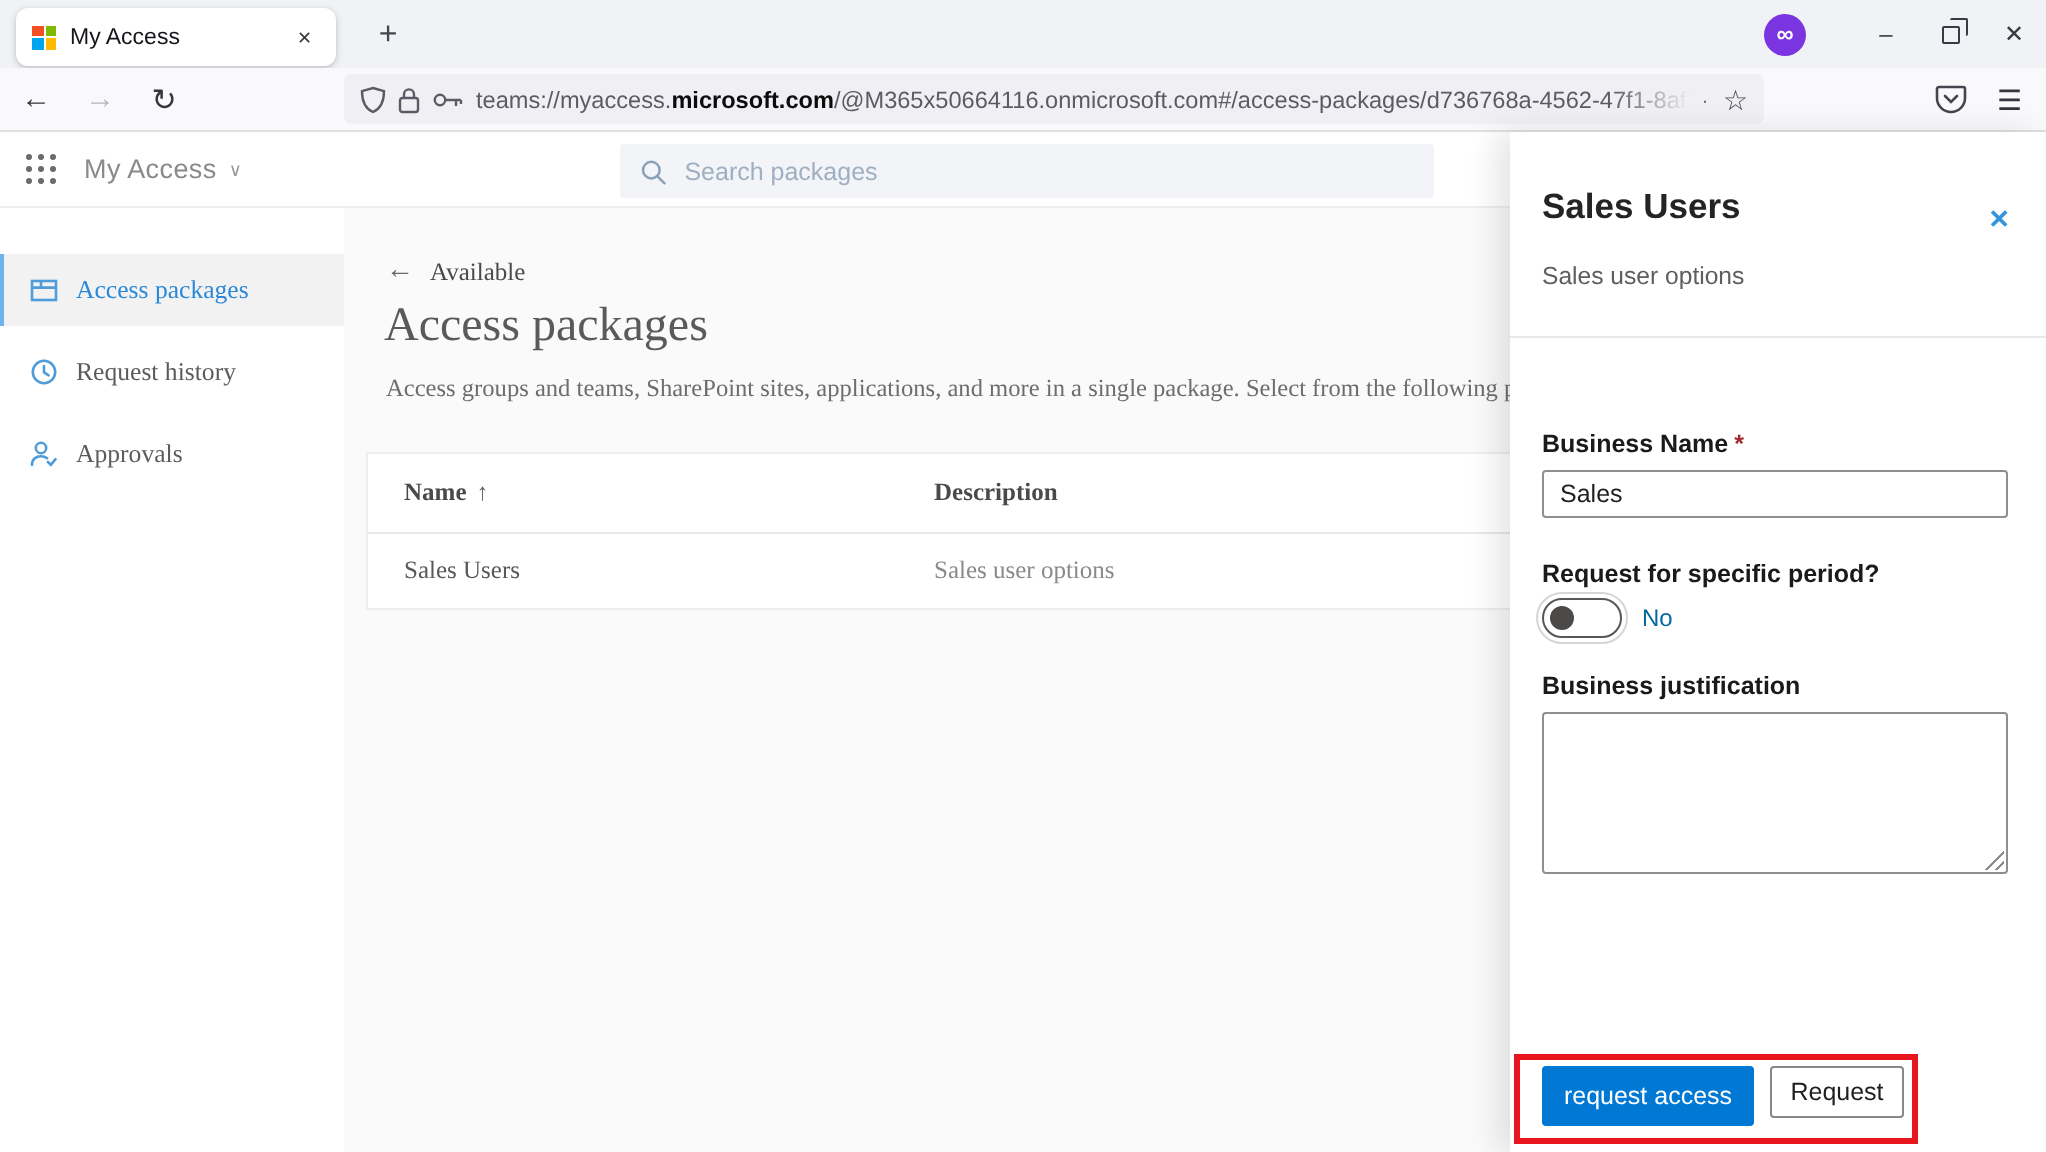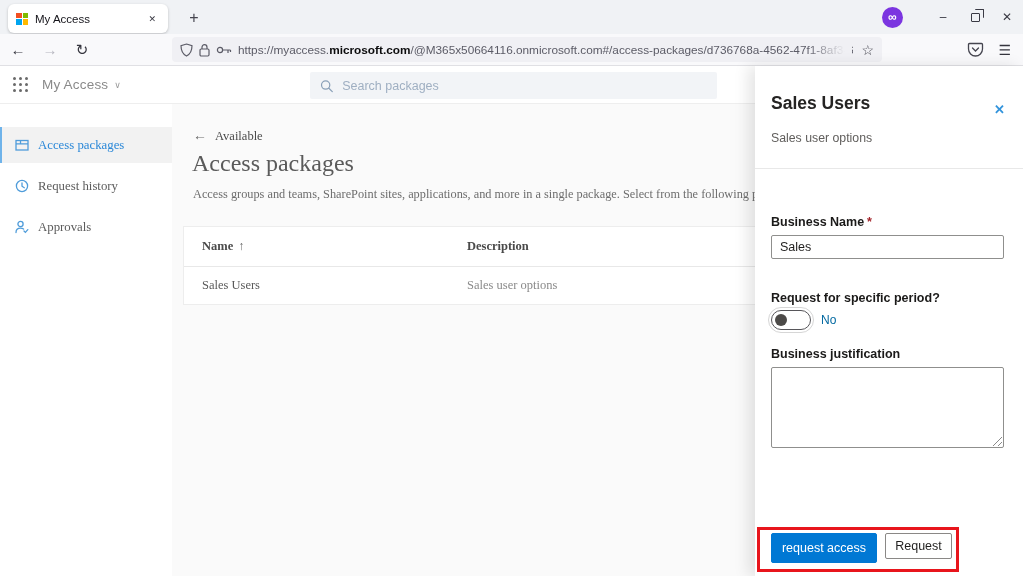--- a/index.html
+++ b/index.html
@@ -74,21 +74,21 @@
            box-shadow:-7px 0 14px rgba(0,0,0,.10); padding:0 20px 0 16px; z-index:5; }
   .panel-title { margin-top:27px; font-size:17.5px; font-weight:700; color:#252423; }
   .panel-close { position:absolute; top:36px; right:18px; color:#3394dc; font-size:13px; font-weight:700; cursor:default; }
   .panel-subtitle { margin-top:17px; font-size:12.3px; color:#605e5c; }
   .panel-divider { position:absolute; left:0; right:0; top:102px; height:1px; background:#e8e8e8; }
   .field-label { font-size:12.5px; font-weight:700; color:#1b1a19; }
   .req { color:#a4262c; margin-left:3px; font-weight:700; }
   .bu-label { margin-top:70px; }
   .text-input { margin-top:6px; width:233px; height:24px; border:1px solid #8f8f8d; border-radius:2px;
                 font-size:12.5px; color:#201f1e; padding:0 8px; font-family:"Liberation Sans", sans-serif; background:#fff; }
-  .period-label { margin-top:32px; }
+  .period-label { margin-top:21px; }
   .toggle-row { margin-top:5px; display:flex; align-items:center; gap:10px; }
   .toggle { width:40px; height:20px; border:1px solid #57565a; border-radius:10px; position:relative; background:#fff;
             outline:1px solid #d6d6d6; outline-offset:2px; }
   .toggle .knob { position:absolute; left:3px; top:3px; width:12px; height:12px; border-radius:50%; background:#4c4a48; }
   .toggle-state { font-size:12px; color:#0369a1; }
   .just-label { margin-top:17px; }
   .ta-wrap { position:relative; margin-top:6px; width:233px; height:81px; }
   .ta-wrap textarea { width:100%; height:100%; border:1px solid #8f8f8d; border-radius:2px; resize:none;
                       font-family:"Liberation Sans", sans-serif; font-size:12.5px; padding:6px 8px; }
   .resize-handle { position:absolute; right:2px; bottom:2px; width:10px; height:10px;
@@ -136,21 +136,21 @@
       <path d="M6.5 1 L12 2.6 C12 8 10.5 11.2 6.5 13 C2.5 11.2 1 8 1 2.6 Z" fill="none" stroke="#5b5b66" stroke-width="1.2"></path>
     </svg>
     <svg width="11" height="14" viewBox="0 0 11 14">
       <rect x="1" y="6" width="9" height="7" rx="1.2" fill="none" stroke="#5b5b66" stroke-width="1.2"></rect>
       <path d="M3 6 V4.2 a2.5 2.5 0 0 1 5 0 V6" fill="none" stroke="#5b5b66" stroke-width="1.2"></path>
     </svg>
     <svg width="16" height="10" viewBox="0 0 16 10">
       <circle cx="4" cy="5" r="2.6" fill="none" stroke="#5b5b66" stroke-width="1.2"></circle>
       <path d="M6.6 5 H14.5 M12 5 v3 M14.5 5 v2" fill="none" stroke="#5b5b66" stroke-width="1.2"></path>
     </svg>
-    <span class="url-text"><span>https://myaccess.</span><span class="domain">microsoft.com</span><span class="path">/@M365x50664116.onmicrosoft.com#/access-packages/d736768a-4562-47f1-8af3-697c9721</span></span>
+    <span class="url-text"><span>teams://myaccess.</span><span class="domain">microsoft.com</span><span class="path">/@M365x50664116.onmicrosoft.com#/access-packages/d736768a-4562-47f1-8af3-697c9721</span></span>
     <span class="url-fade"></span>
     <span class="url-star">☆</span>
   </div>
   <div class="after-url">
     <svg width="17" height="16" viewBox="0 0 17 16">
       <path d="M2.5 1.5 h12 a1 1 0 0 1 1 1 v4.5 a7 7 0 0 1 -14 0 V2.5 a1 1 0 0 1 1 -1 Z" fill="none" stroke="#45454f" stroke-width="1.3"></path>
       <path d="M5.5 6 l3 3 3-3" fill="none" stroke="#45454f" stroke-width="1.3" stroke-linecap="round"></path>
     </svg>
     <span class="menu-icon">☰</span>
   </div>

